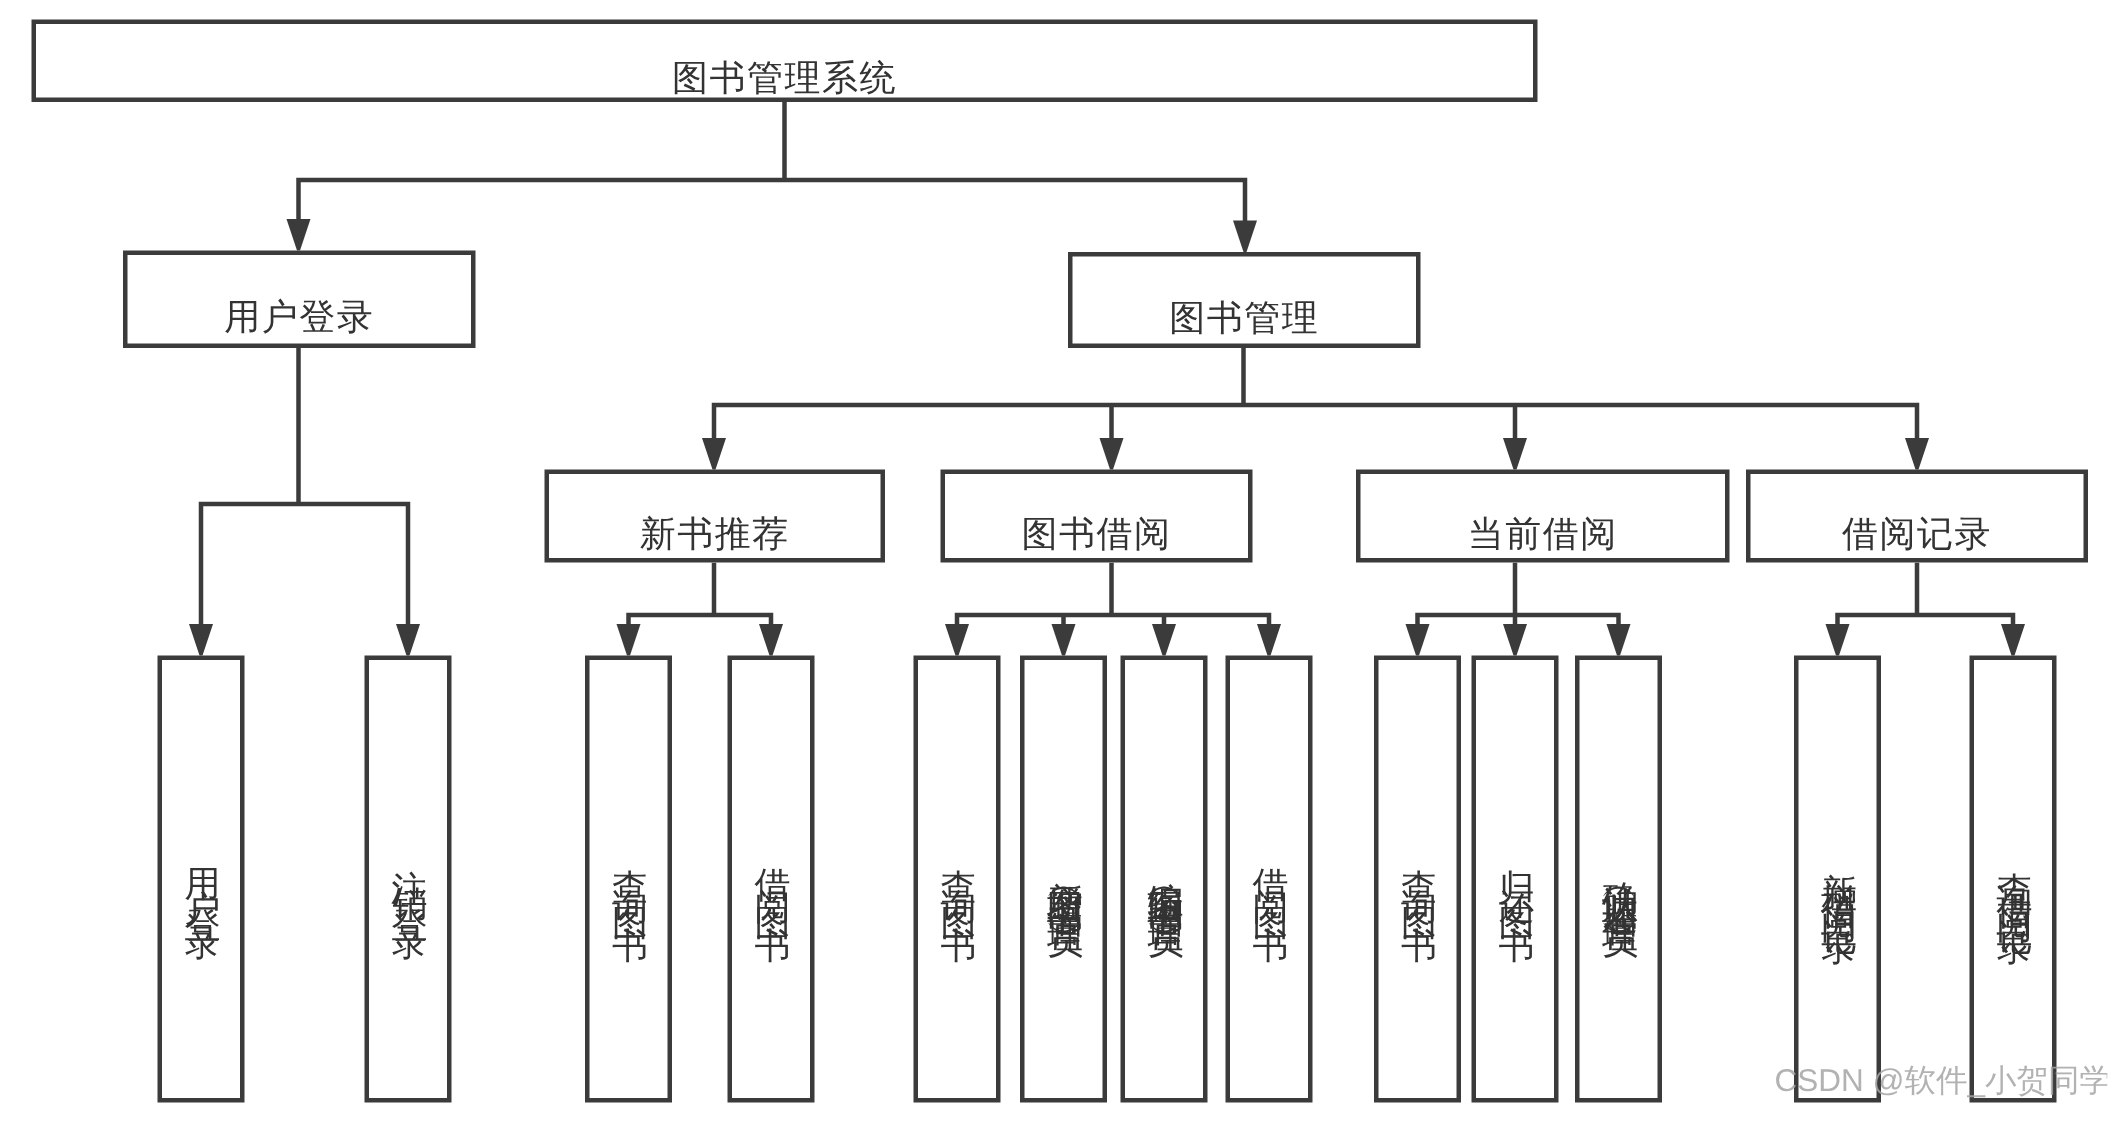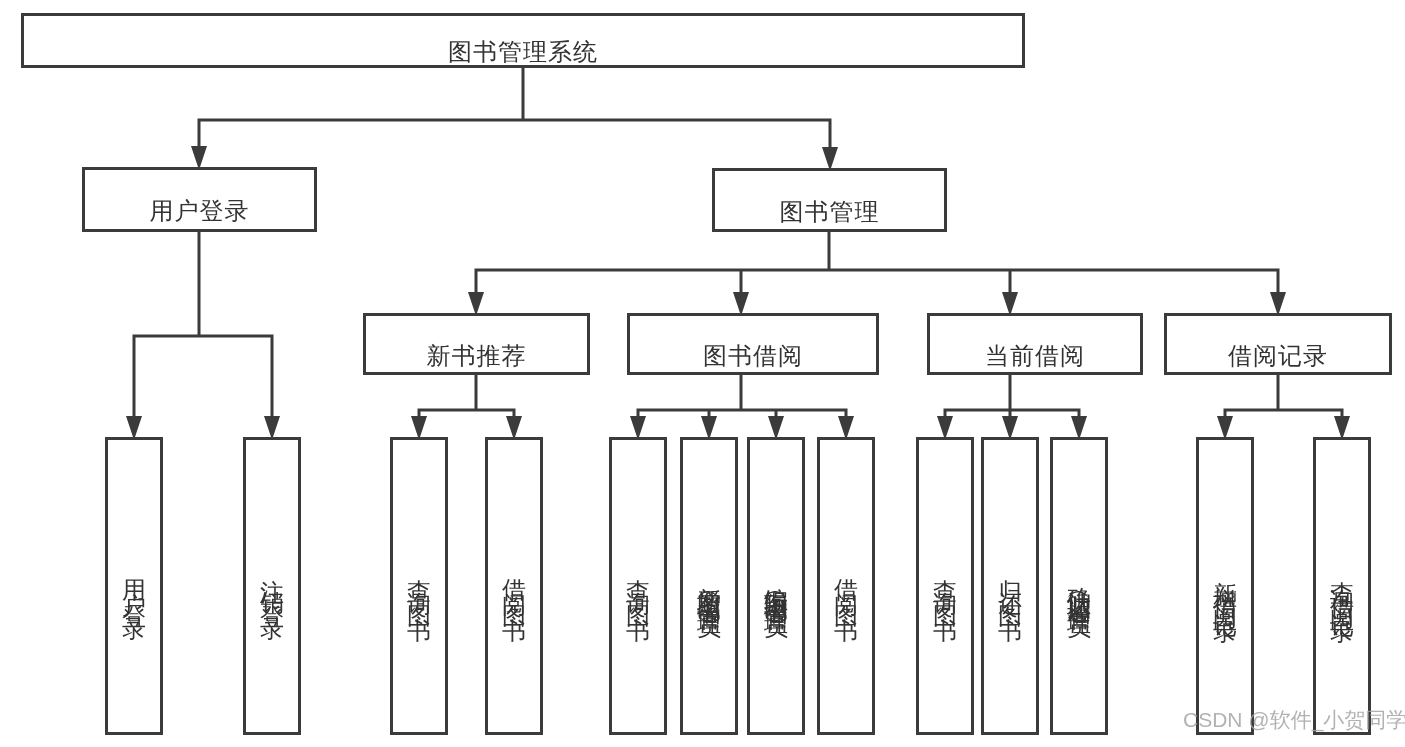--- a/index.html
+++ b/index.html
@@ -98,24 +98,24 @@
   <div class="box h" style="left:82px;top:167px;width:235px;height:65px">
     <span>用户登录</span>
   </div>
   <div class="box h" style="left:363px;top:313px;width:227px;height:62px">
     <span>新书推荐</span>
   </div>
 
   <div class="box h" style="left:712px;top:168px;width:235px;height:64px">
     <span>图书管理</span>
   </div>
-  <div class="box h" style="left:627px;top:313px;width:252px;height:62px">
+  <div class="box h" style="left:627px;top:313px;width:208px;height:62px">
     <span>图书借阅</span>
   </div>
-  <div class="box h" style="left:927px;top:313px;width:216px;height:62px">
+  <div class="box h" style="left:904px;top:313px;width:249px;height:62px">
     <span>当前借阅</span>
   </div>
   <div class="box h" style="left:1164px;top:313px;width:228px;height:62px">
     <span>借阅记录</span>
   </div>
 
   <div class="box v sp-wide" style="left:105px;top:437px;width:58px;height:298px">
     <span>用户登录</span>
   </div>
   <div class="box v sp-wide" style="left:243px;top:437px;width:58px;height:298px">

